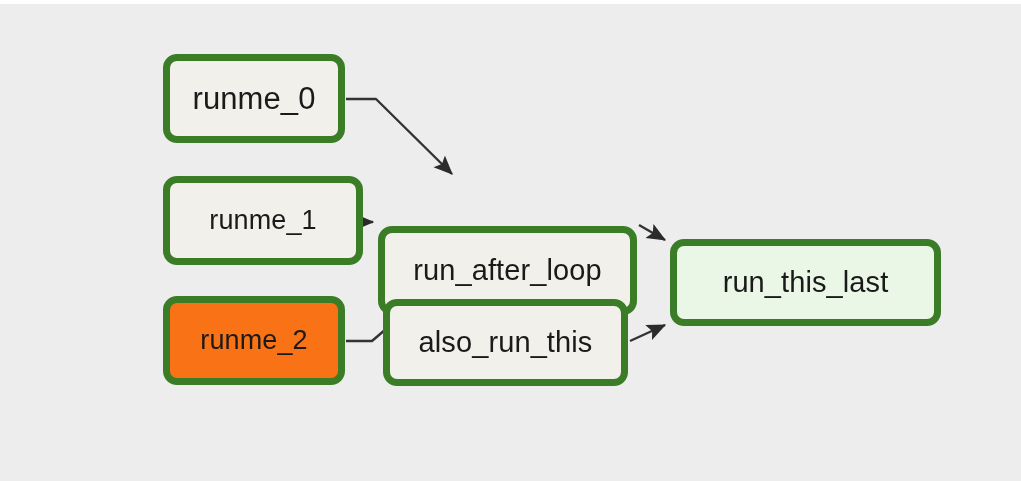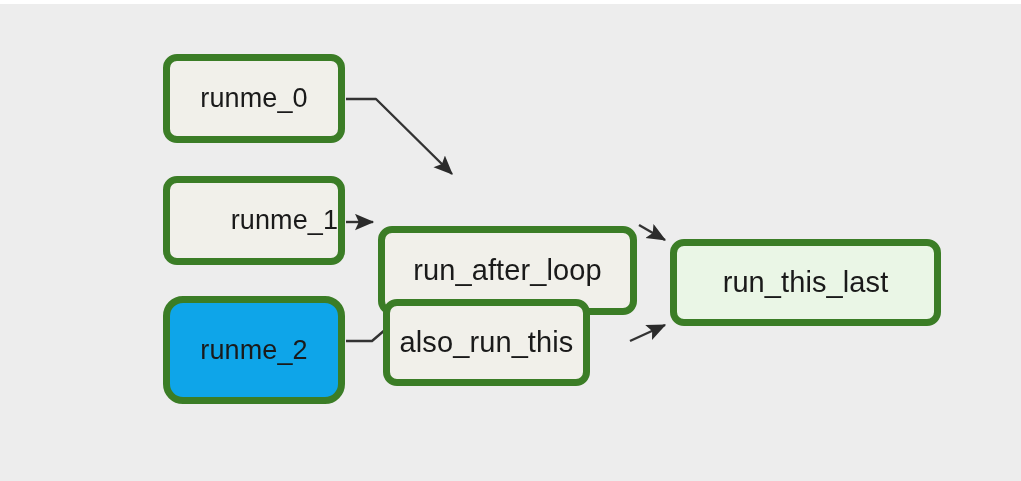--- a/index.html
+++ b/index.html
@@ -68,32 +68,32 @@
         <path d="M 346 99 L 376 99 L 452 174" fill="none" stroke="#333333" stroke-width="2.4" stroke-linejoin="round" stroke-linecap="butt" marker-end="url(#arrowhead)"></path>
         <path d="M 346 222 L 373 222" fill="none" stroke="#333333" stroke-width="2.4" stroke-linejoin="round" stroke-linecap="butt" marker-end="url(#arrowhead)"></path>
         <path d="M 346 341 L 372 341 L 455 270" fill="none" stroke="#333333" stroke-width="2.4" stroke-linejoin="round" stroke-linecap="butt" marker-end="url(#arrowhead)"></path>
         <path d="M 639 225 L 665 240" fill="none" stroke="#333333" stroke-width="2.4" stroke-linejoin="round" stroke-linecap="butt" marker-end="url(#arrowhead)"></path>
         <path d="M 630 341 L 665 325" fill="none" stroke="#333333" stroke-width="2.4" stroke-linejoin="round" stroke-linecap="butt" marker-end="url(#arrowhead)"></path>
       </g>
   </svg>
 
   <div id="nodes-layer">
       <div class="node" style="left: 163px; top: 54px; width: 182px; height: 89px; background: rgb(241, 240, 234); border-color: rgb(59, 125, 38); border-width: 7px; border-radius: 14px;">
-        <span class="node-label" style="font-size: 27px; color: rgb(26, 26, 26);">runme_0</span>
+        <span class="node-label" style="font-size: 31px; color: rgb(26, 26, 26);">runme_0</span>
       </div>
-      <div class="node" style="left: 163px; top: 176px; width: 182px; height: 89px; background: rgb(241, 240, 234); border-color: rgb(59, 125, 38); border-width: 7px; border-radius: 14px; justify-content: flex-end;">
+      <div class="node" style="left: 163px; top: 176px; width: 200px; height: 89px; background: rgb(241, 240, 234); border-color: rgb(59, 125, 38); border-width: 7px; border-radius: 14px;">
         <span class="node-label" style="font-size: 27px; color: rgb(26, 26, 26);">runme_1</span>
       </div>
-      <div class="node" style="left: 163px; top: 296px; width: 182px; height: 108px; background: #0ea5e9; border-color: rgb(59, 125, 38); border-width: 7px; border-radius: 20px;">
+      <div class="node" style="left: 163px; top: 296px; width: 182px; height: 89px; background: #f97316; border-color: rgb(59, 125, 38); border-width: 7px; border-radius: 14px;">
         <span class="node-label" style="font-size: 27px; color: rgb(26, 26, 26);">runme_2</span>
       </div>
       <div class="node" style="left: 378px; top: 178px; width: 259px; height: 89px; background: rgb(241, 240, 234); border-color: rgb(59, 125, 38); border-width: 7px; border-radius: 14px; margin-top: 48px;">
         <span class="node-label" style="font-size: 29px; color: rgb(26, 26, 26);">run_after_loop</span>
       </div>
-      <div class="node" style="left: 383px; top: 299px; width: 207px; height: 87px; background: rgb(241, 240, 234); border-color: rgb(59, 125, 38); border-width: 7px; border-radius: 14px;">
+      <div class="node" style="left: 383px; top: 299px; width: 245px; height: 87px; background: rgb(241, 240, 234); border-color: rgb(59, 125, 38); border-width: 7px; border-radius: 14px;">
         <span class="node-label" style="font-size: 29px; color: rgb(26, 26, 26);">also_run_this</span>
       </div>
       <div class="node" style="left: 670px; top: 239px; width: 271px; height: 87px; background: rgb(234, 246, 230); border-color: rgb(59, 125, 38); border-width: 7px; border-radius: 14px;">
         <span class="node-label" style="font-size: 29px; color: rgb(26, 26, 26);">run_this_last</span>
       </div>
     </div>
 
 </div>
 
 </body></html>

